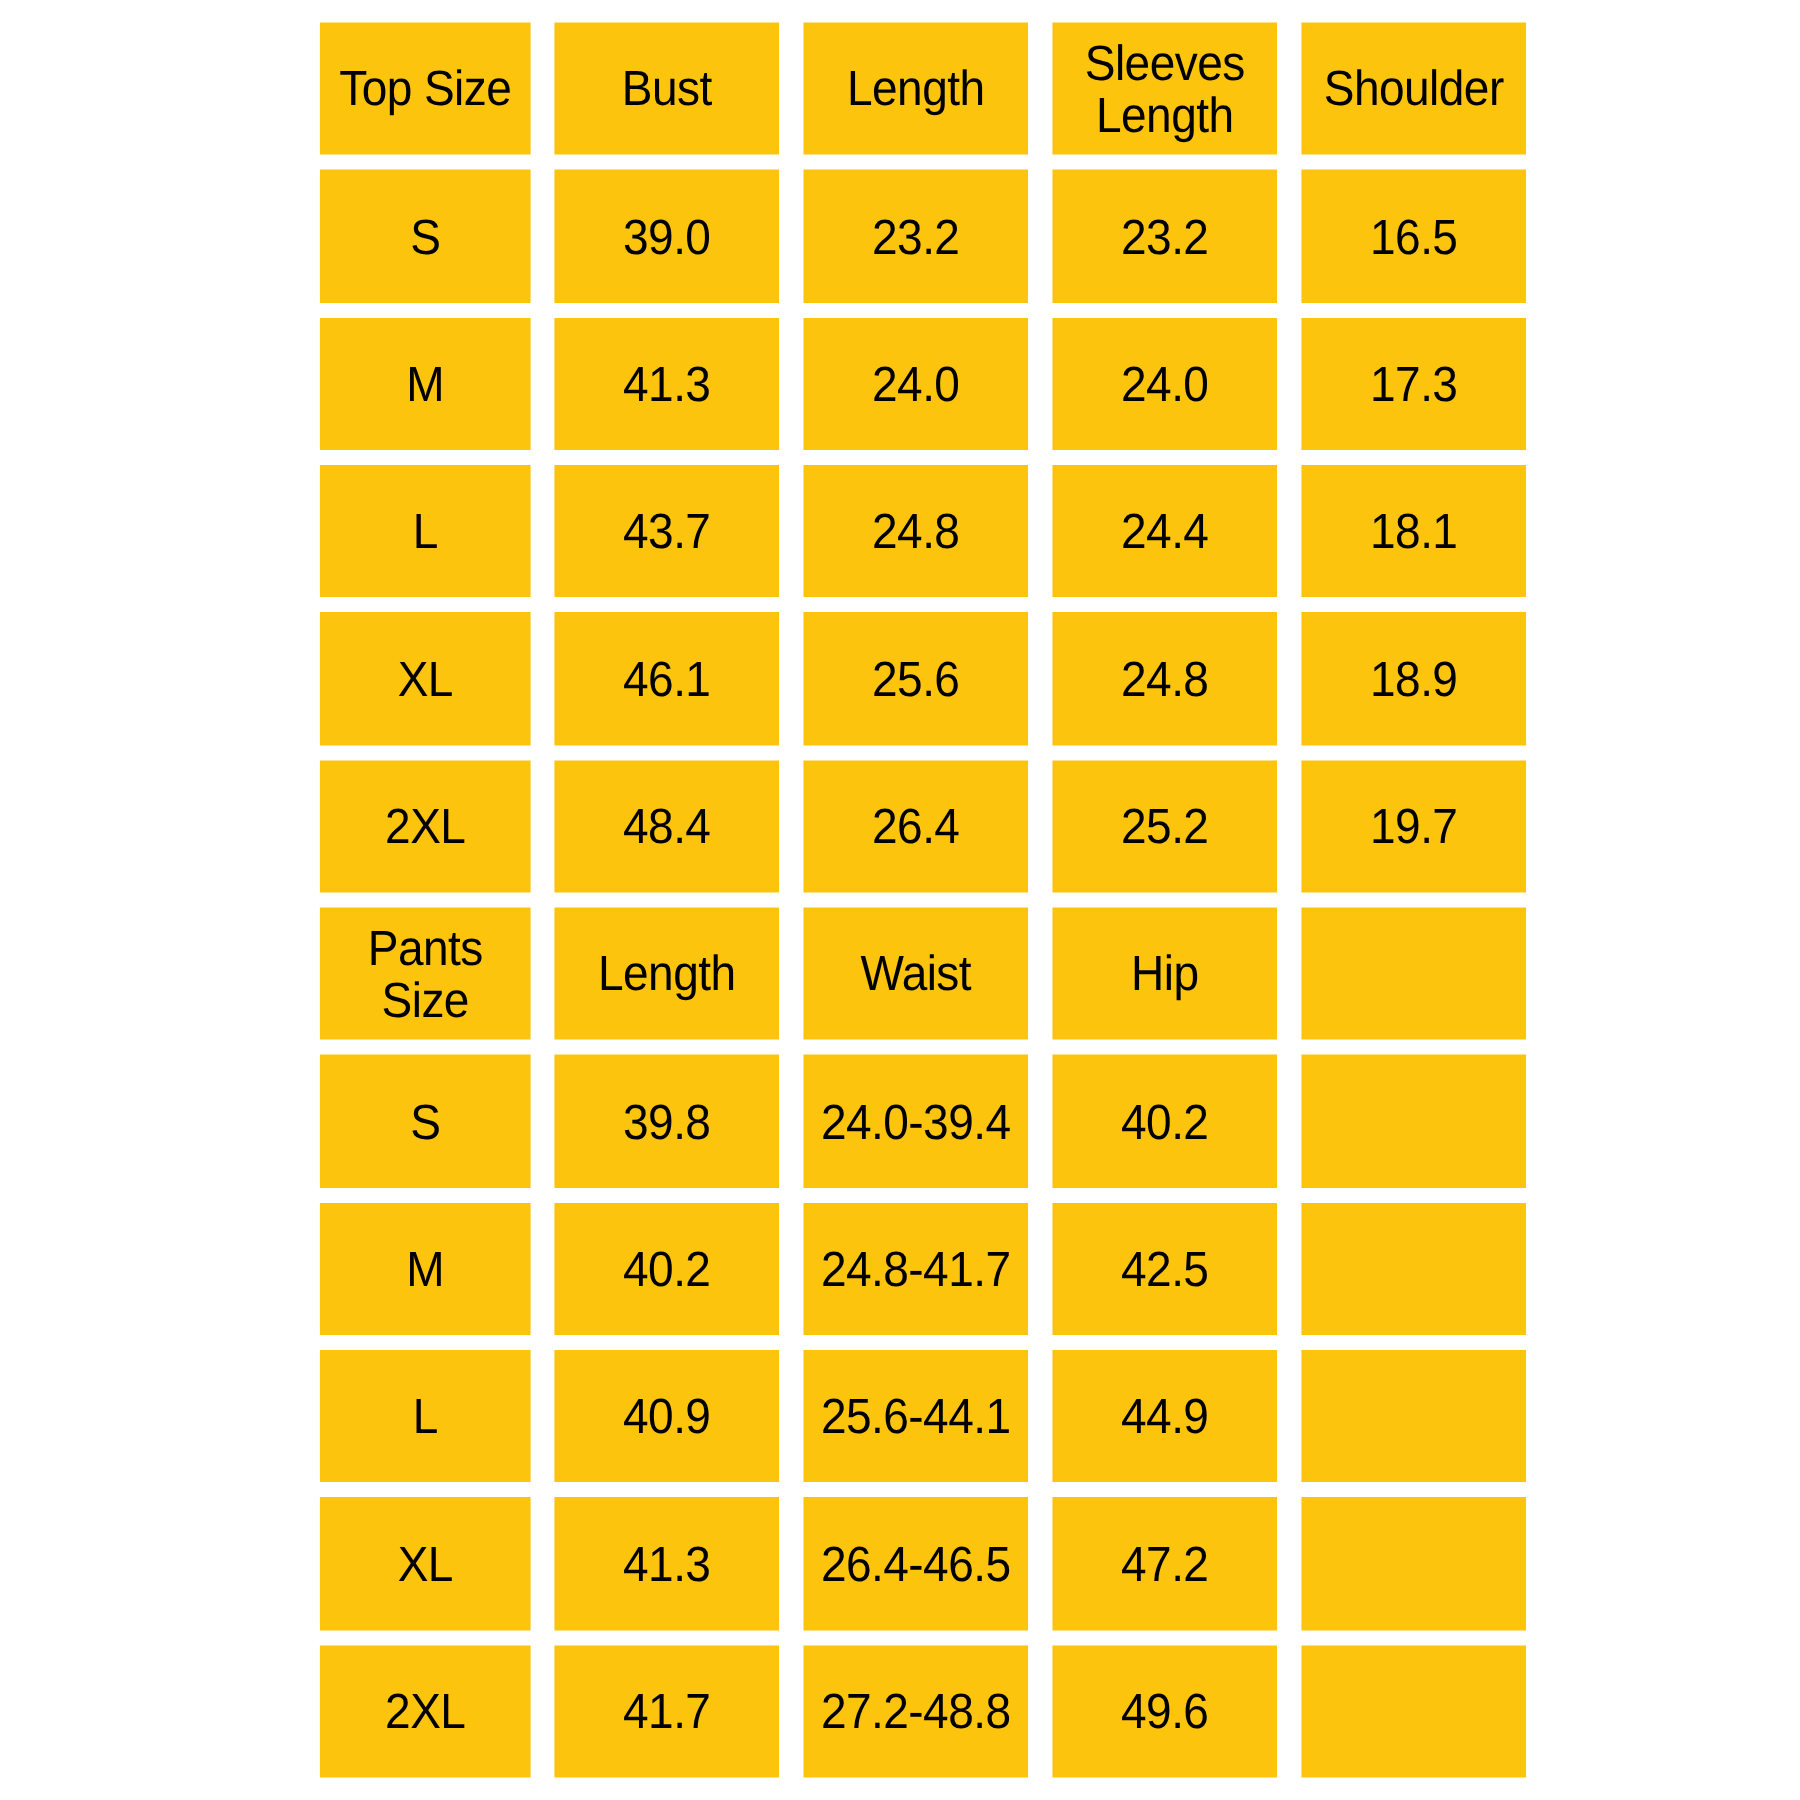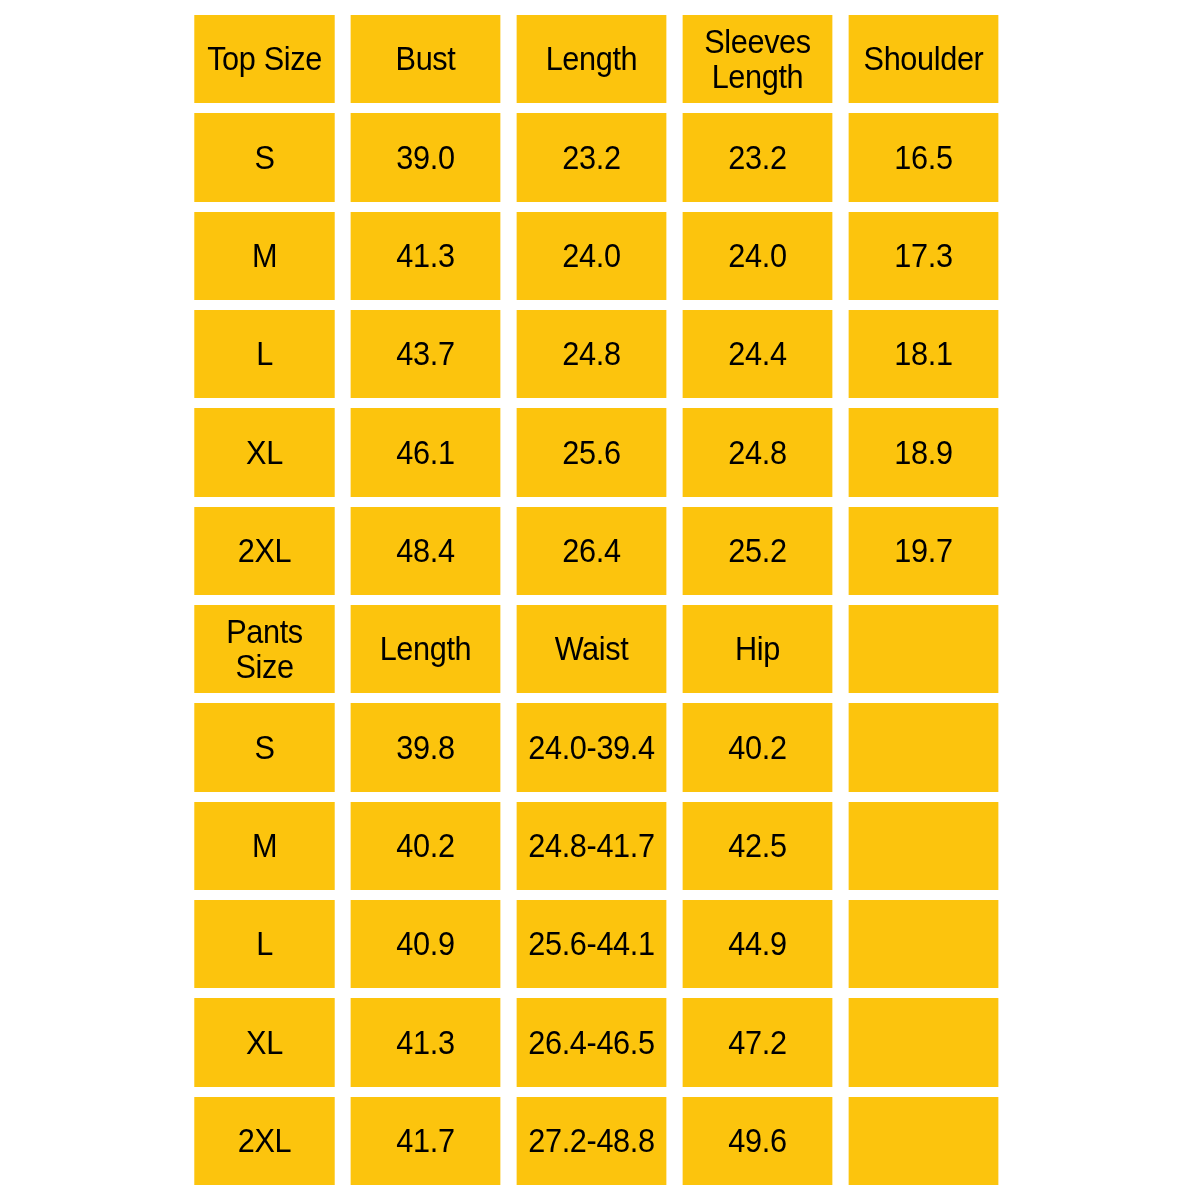--- a/index.html
+++ b/index.html
@@ -9,21 +9,21 @@
   }
   body {
     width: 1200px;
     height: 1200px;
     font-family: "Liberation Sans", "DejaVu Sans", sans-serif;
     overflow: hidden;
   }
 
   #size-chart {
     position: absolute;
-    left: 189px;
+    left: 208px;
     top: 10px;
     width: 795px;
     height: 1180px;
     display: flex;
     flex-direction: column;
   }
 
   .chart-row {
     display: flex;
     width: 100%;

